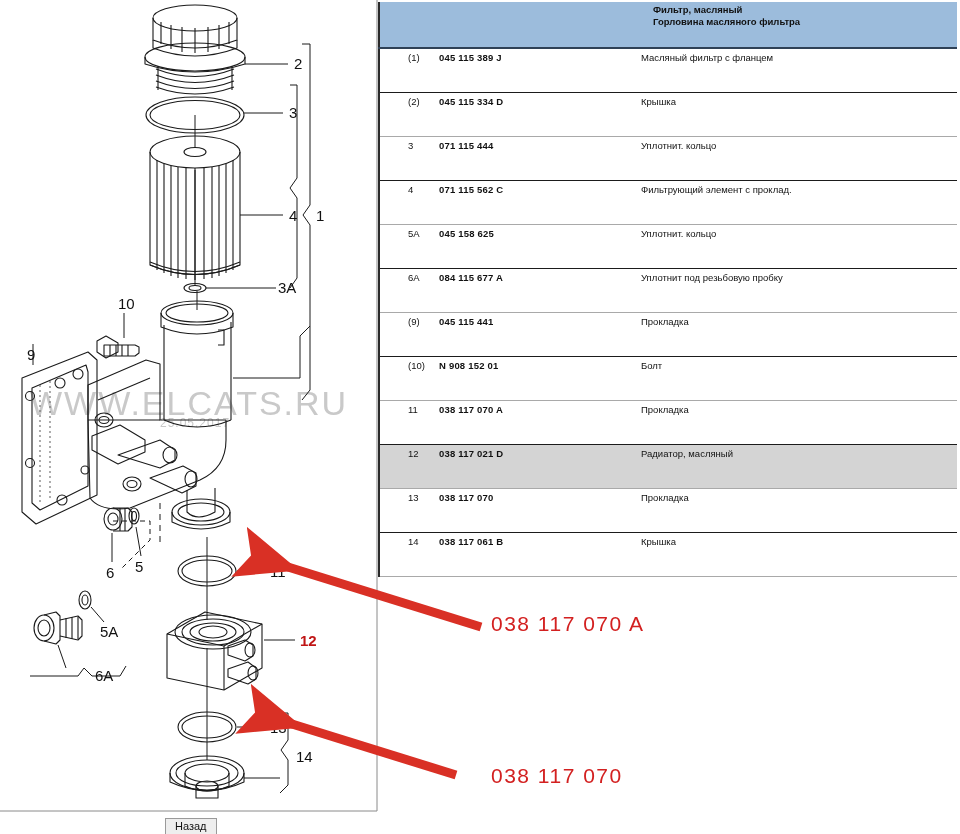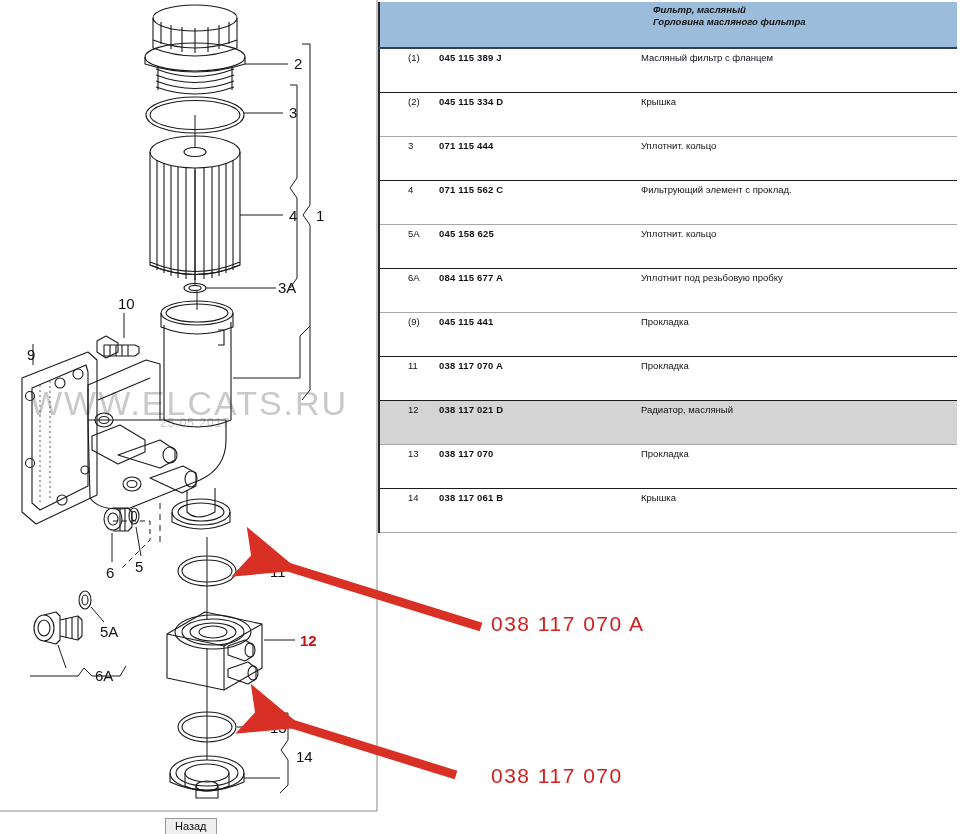--- a/index.html
+++ b/index.html
@@ -51,21 +51,20 @@
   table.parts tr.alt td { border-bottom: 1px solid #a9a9a9; }
   .col-no   { width: 60px;  padding-left: 28px !important; }
   .col-part { width: 190px; text-align: left; font-weight: bold; letter-spacing: .2px; }
   .col-desc { width: 328px; padding-left: 12px !important; }
 
   tr.header-row td {
     background: #9cbcdc;
     height: 46px;
     border-bottom: 2px solid #2f4156;
     padding-top: 2px;
-    font-style: italic;
   }
   .hdr-title {
     font-weight: bold;
     font-size: 9.5px;
     color: #111;
     line-height: 1.3;
     padding-left: 12px;
   }
   tr.row-tall td { height: 44px; }
   tr.row-grey td { background: #d4d4d4; }
@@ -377,20 +376,25 @@
           <tr class="row-tall alt">
             <td class="col-no">6A</td>
             <td class="col-part">084 115 677 A</td>
             <td class="col-desc">Уплотнит под резьбовую пробку</td>
           </tr>
           <tr class="row-tall">
             <td class="col-no">(9)</td>
             <td class="col-part">045 115 441</td>
             <td class="col-desc">Прокладка</td>
           </tr>
+          <tr class="row-tall alt">
+            <td class="col-no">(10)</td>
+            <td class="col-part">N 908 152 01</td>
+            <td class="col-desc">Болт</td>
+          </tr>
           <tr class="row-tall">
             <td class="col-no">11</td>
             <td class="col-part">038 117 070 A</td>
             <td class="col-desc">Прокладка</td>
           </tr>
           <tr class="row-tall row-grey alt">
             <td class="col-no">12</td>
             <td class="col-part">038 117 021 D</td>
             <td class="col-desc">Радиатор, масляный</td>
           </tr>

